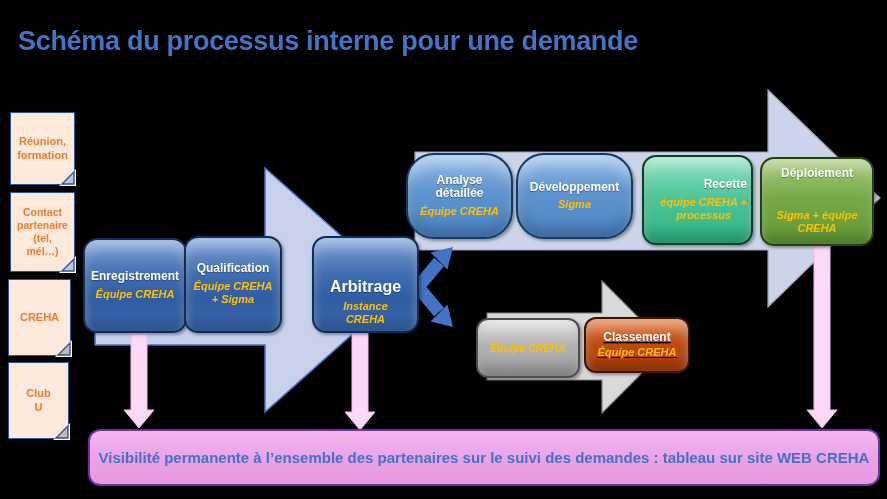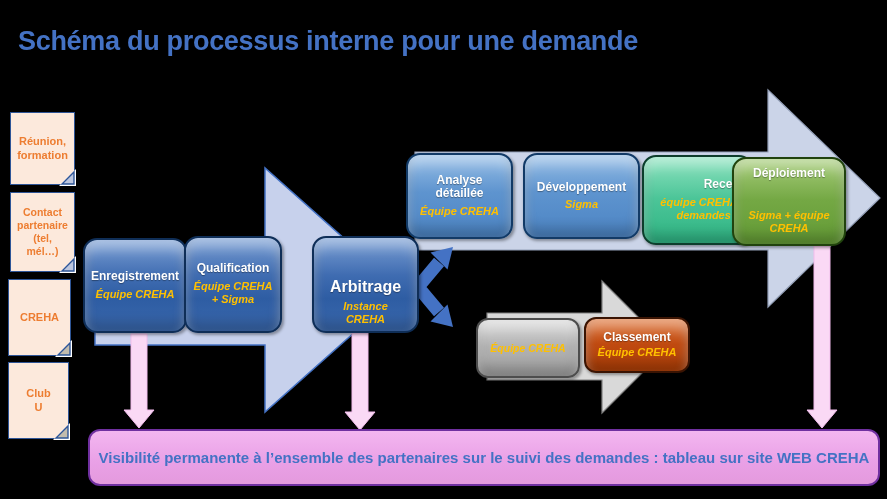--- a/index.html
+++ b/index.html
@@ -28,37 +28,37 @@
   .pbox{
     position:absolute;border-radius:14px;border:2px solid #10294d;
     display:flex;flex-direction:column;align-items:center;justify-content:center;
     text-align:center;box-sizing:border-box;padding:3px 4px;gap:4px;
     box-shadow:inset 0 9px 12px rgba(255,255,255,.38),inset 0 -9px 12px rgba(0,0,0,.20),1.5px 2px 3px rgba(0,0,0,.35);
   }
   .pbox .t{color:#fff;font-weight:bold;font-size:12px;line-height:1.15;white-space:pre-line;
            text-shadow:0 1px 1px rgba(0,0,0,.35);}
   .pbox .s{color:#FFC000;font-weight:bold;font-style:italic;font-size:11px;line-height:1.2;white-space:pre-line;}
   .fill-darkblue{background:linear-gradient(180deg,#7b9fd4 0%,#3f6cb1 40%,#2e5da3 65%,#3a68ad 100%);border-color:#0f2e57;}
-  .fill-medblue{background:linear-gradient(180deg,#97bee6 0%,#5e94cf 45%,#4c84c3 100%);border-color:#123a66;}
+  .fill-medblue{background:linear-gradient(180deg,#97bee6 0%,#5e94cf 45%,#4c84c3 100%);border-color:#123a66;border-radius:28px;}
   .fill-mint{background:linear-gradient(180deg,#8fe3c0 0%,#4cc598 48%,#2fb483 100%);border-color:#0d3d2c;}
   .fill-green{background:linear-gradient(180deg,#a8cd7c 0%,#74a844 48%,#639a35 100%);border-color:#21430e;}
   .fill-gray{background:linear-gradient(180deg,#d8d8d8 0%,#b2b2b2 48%,#a0a0a0 100%);border-color:#4d4d4d;}
   .fill-rust{background:linear-gradient(180deg,#e0793f 0%,#c04a10 48%,#ad3e07 100%);border-color:#3a1403;}
   .b-analyse{left:406px;top:153px;width:107px;height:86px;}
-  .b-developpement{left:516px;top:153px;width:117px;height:86px;margin-left:7px;}
+  .b-developpement{left:516px;top:153px;width:117px;height:86px;}
   .b-recette{left:642px;top:155px;width:111px;height:90px;align-items:flex-end;}
-  .b-deploiement{left:732px;top:157px;width:114px;height:89px;gap:28px;}
+  .b-deploiement{left:760px;top:157px;width:114px;height:89px;gap:28px;}
   .b-enregistrement{left:83px;top:238px;width:104px;height:95px;}
   .b-qualification{left:184px;top:236px;width:98px;height:97px;}
   .b-arbitrage{left:312px;top:236px;width:107px;height:97px;}
   .b-arbitrage .t{font-size:16px;margin-top:35px;}
   .b-information{left:476px;top:318px;width:104px;height:60px;gap:1px;border-radius:12px;}
   .b-information .t{font-size:10.5px;}
   .b-information .s{font-size:10.5px;}
-  .b-classement{left:584px;top:317px;width:106px;height:56px;gap:2px;border-radius:12px;}
+  .b-classement{left:584px;top:317px;width:106px;height:56px;gap:2px;border-radius:12px;text-decoration:underline;}
   
   .banner{
     position:absolute;left:88px;top:429px;width:792px;height:57px;box-sizing:border-box;
     background:linear-gradient(180deg,#f3b6f0 0%,#e9a0e6 60%,#e49add 100%);
     border:2px solid #7030A0;border-radius:12px;
     display:flex;align-items:center;justify-content:center;text-align:right;
     color:#4472C4;font-weight:bold;font-size:15px;
     box-shadow:0 2px 3px rgba(0,0,0,.25);
   }
 </style>
@@ -140,21 +140,21 @@
 détaillée</span>
     <span class="s">Équipe CREHA</span>
   </div>
   <div class="pbox fill-medblue b-developpement">
     <span class="t">Développement</span>
     <span class="s">Sigma</span>
   </div>
   <div class="pbox fill-mint b-recette">
     <span class="t">Recette</span>
     <span class="s">équipe CREHA +
-demandes</span>
+processus</span>
   </div>
   <div class="pbox fill-green b-deploiement">
     <span class="t">Déploiement</span>
     <span class="s">Sigma + équipe
 CREHA</span>
   </div>
 
   <div class="pbox fill-gray b-information">
     <span class="s">Équipe CREHA</span>
   </div>

